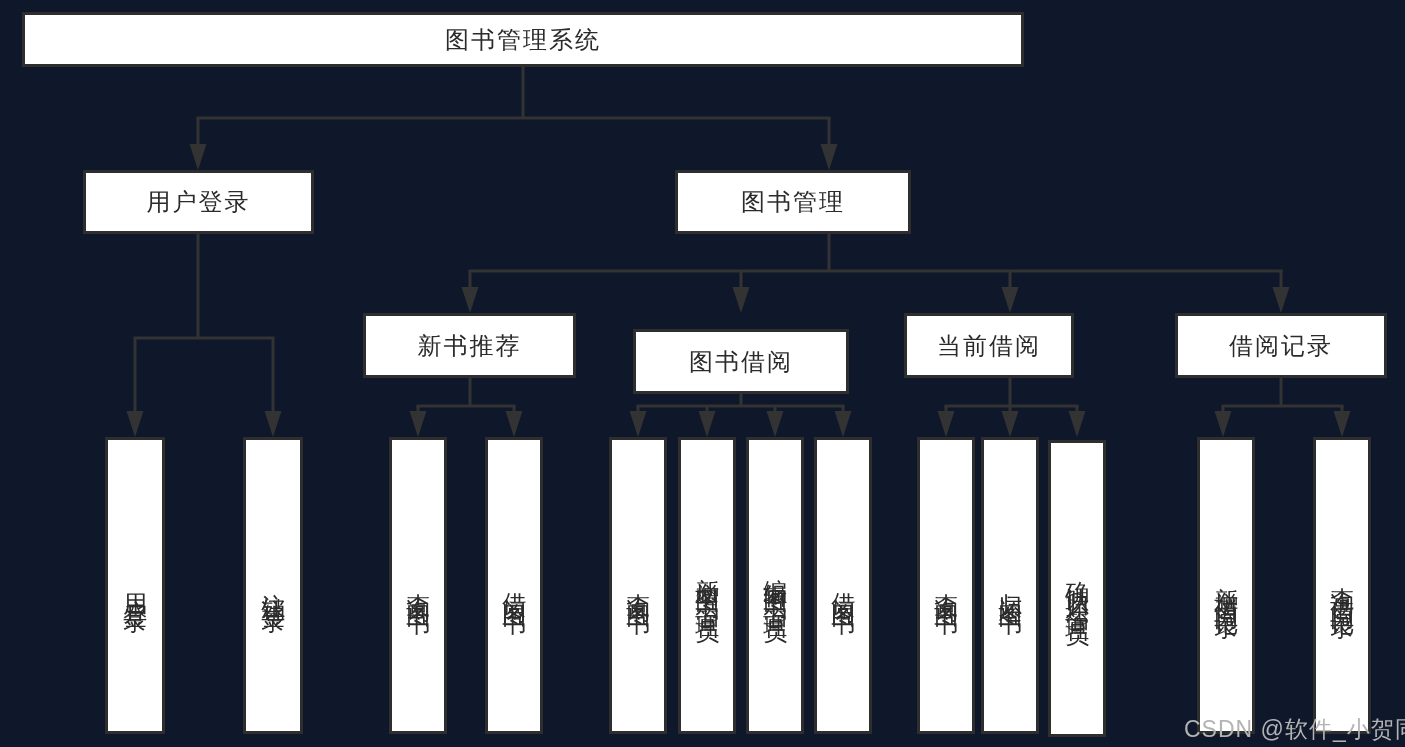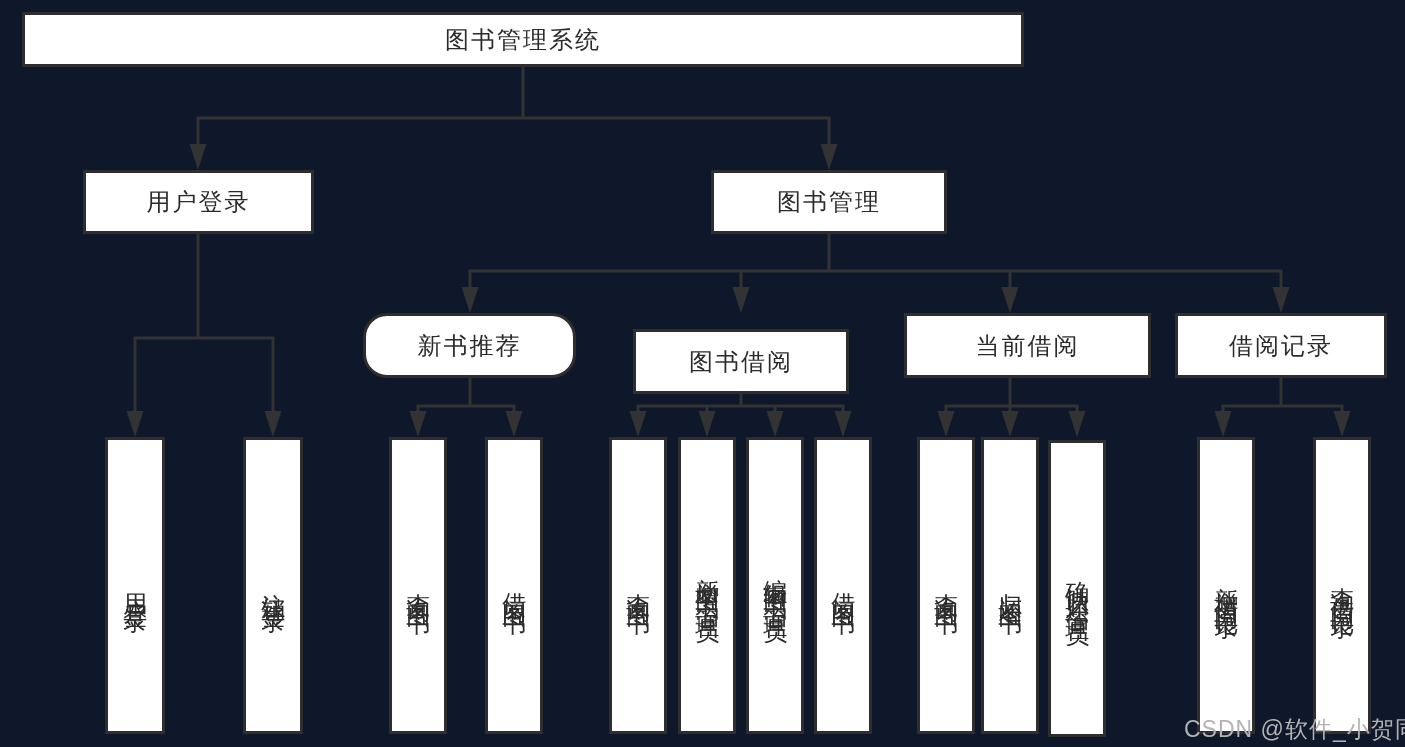--- a/index.html
+++ b/index.html
@@ -110,25 +110,25 @@
       <polygon points="1001.5,411 1018.5,411 1010,437"></polygon>
       <polygon points="1068.5,411 1085.5,411 1077,437"></polygon>
       <polygon points="1214.5,411 1231.5,411 1223,437"></polygon>
       <polygon points="1333.5,411 1350.5,411 1342,437"></polygon>
     </g>
   </svg>
 
   <div class="node h-node" style="left:22px;top:12px;width:1002px;height:55px;">图书管理系统</div>
 
   <div class="node h-node" style="left:83px;top:170px;width:231px;height:64px;">用户登录</div>
-  <div class="node h-node" style="left:711px;top:170px;width:236px;height:64px;">图书管理</div>
+  <div class="node h-node" style="left:675px;top:170px;width:236px;height:64px;">图书管理</div>
 
-  <div class="node h-node" style="left:363px;top:313px;width:213px;height:65px;border-radius:24px;">新书推荐</div>
+  <div class="node h-node" style="left:363px;top:313px;width:213px;height:65px;">新书推荐</div>
   <div class="node h-node" style="left:633px;top:313px;width:216px;height:65px;margin-top:16px;">图书借阅</div>
-  <div class="node h-node" style="left:904px;top:313px;width:247px;height:65px;">当前借阅</div>
+  <div class="node h-node" style="left:904px;top:313px;width:170px;height:65px;">当前借阅</div>
   <div class="node h-node" style="left:1175px;top:313px;width:212px;height:65px;text-align:center;">借阅记录</div>
 
   <div class="node v-node" style="left:105px;top:437px;width:60px;height:297px;">用户登录</div>
   <div class="node v-node" style="left:243px;top:437px;width:60px;height:297px;">注销登录</div>
   <div class="node v-node" style="left:389px;top:437px;width:58px;height:297px;">查询图书</div>
   <div class="node v-node" style="left:485px;top:437px;width:58px;height:297px;">借阅图书</div>
   <div class="node v-node" style="left:609px;top:437px;width:58px;height:297px;">查询图书</div>
   <div class="node v-node" style="left:678px;top:437px;width:58px;height:297px;">新增图书（管理员）</div>
   <div class="node v-node" style="left:746px;top:437px;width:58px;height:297px;">编辑图书（管理员）</div>
   <div class="node v-node" style="left:814px;top:437px;width:58px;height:297px;">借阅图书</div>

